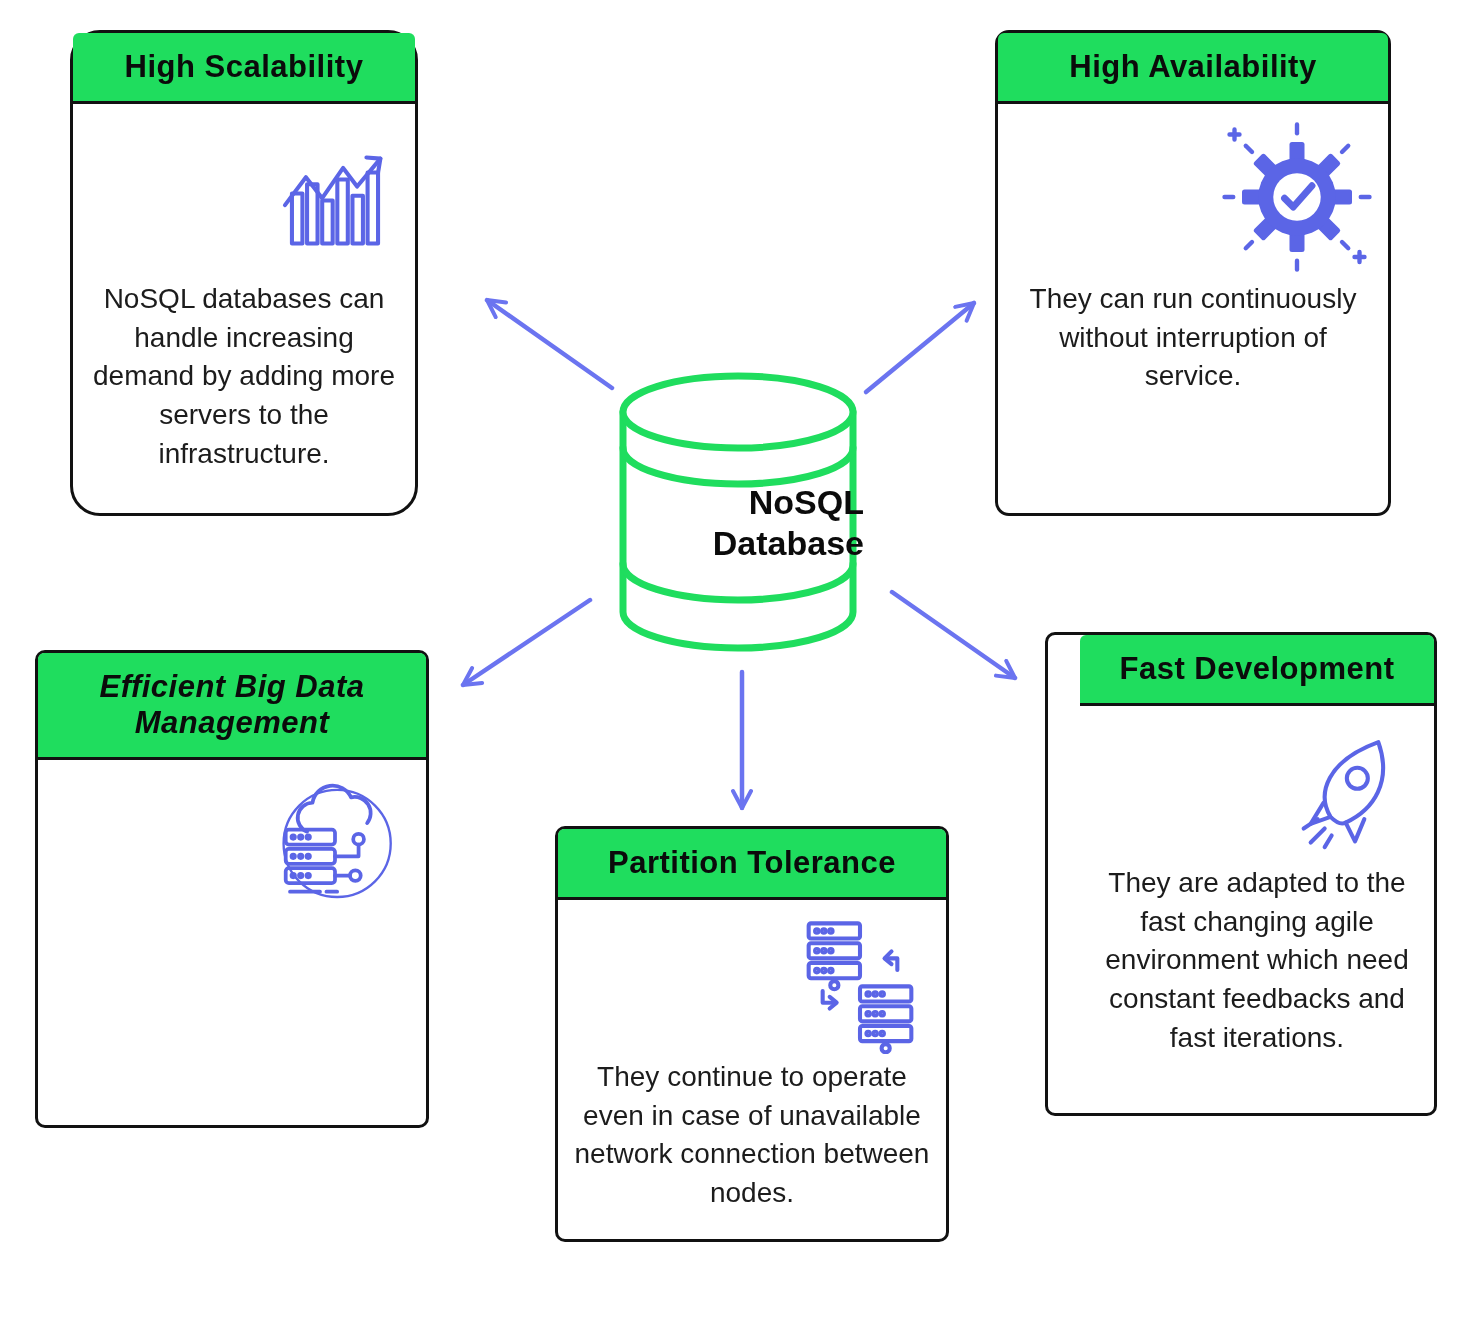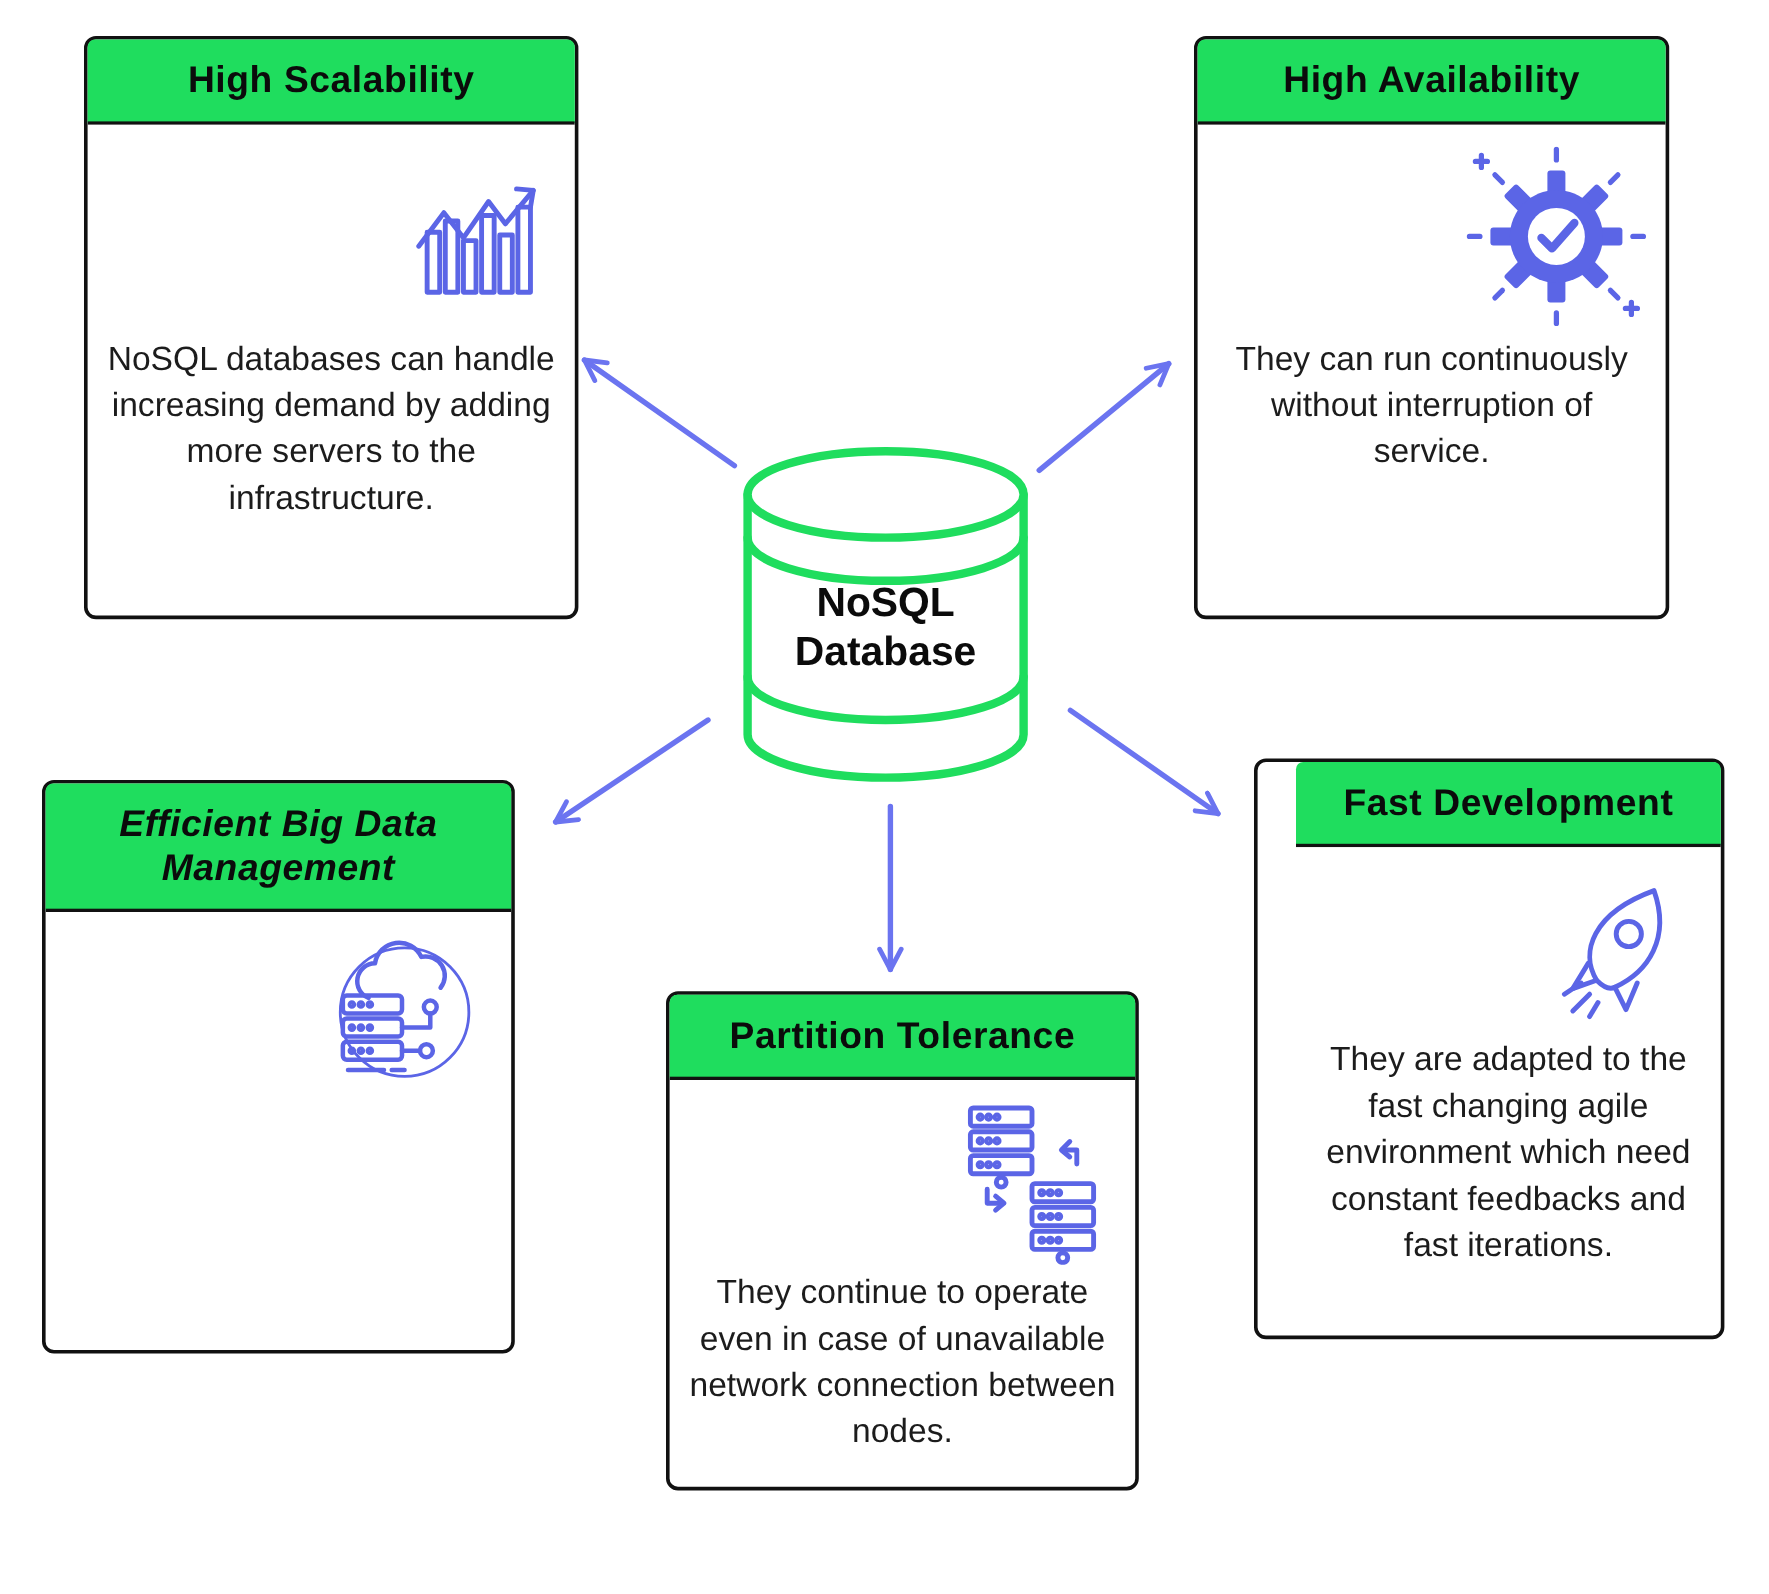--- a/index.html
+++ b/index.html
@@ -38,30 +38,30 @@
     height:158px;
     display:flex; align-items:center; justify-content:center;
     flex:0 0 auto;
   }
   .icon-wrap.short { height:140px; }
   .desc {
     font-size:28px; line-height:1.38; text-align:center;
     color:#1c1c1c; margin-top:4px;
   }
   
-  .pos-scalability   { left:70px;   top:30px;  width:412px; height:486px; }
-  .pos-availability  { left:995px;  top:30px;  width:396px; height:486px; }
+  .pos-scalability   { left:70px;   top:30px;  width:348px; height:486px;border-radius:30px; }
+  .pos-availability  { left:995px;  top:30px;  width:396px; height:486px;border-radius:14px; }
   .pos-bigdata       { left:35px;   top:650px; width:394px; height:478px;font-style:italic; }
   .pos-partition     { left:555px;  top:826px; width:394px; height:416px; }
   .pos-fastdev       { left:1045px; top:632px; width:392px; height:484px;padding-left:32px; }
 
   #cylinder-svg { position:absolute; left:612px; top:366px; width:252px; height:292px; }
   #center-label {
     position:absolute; left:612px; top:482px; width:252px;
-    text-align:center; font-size:34px; font-weight:bold;
+    text-align:right; font-size:34px; font-weight:bold;
     line-height:41px; color:#0b0b0b;
   }
   #arrows-svg { position:absolute; left:0; top:0; width:1474px; height:1328px; pointer-events:none; }
   .icon-stroke { stroke:#5b65e6; fill:none; stroke-width:3.5; stroke-linecap:round; stroke-linejoin:round; }
   .icon-fill   { fill:#5b65e6; }
 </style>
 </head>
 <body>
 
 <div id="canvas">

